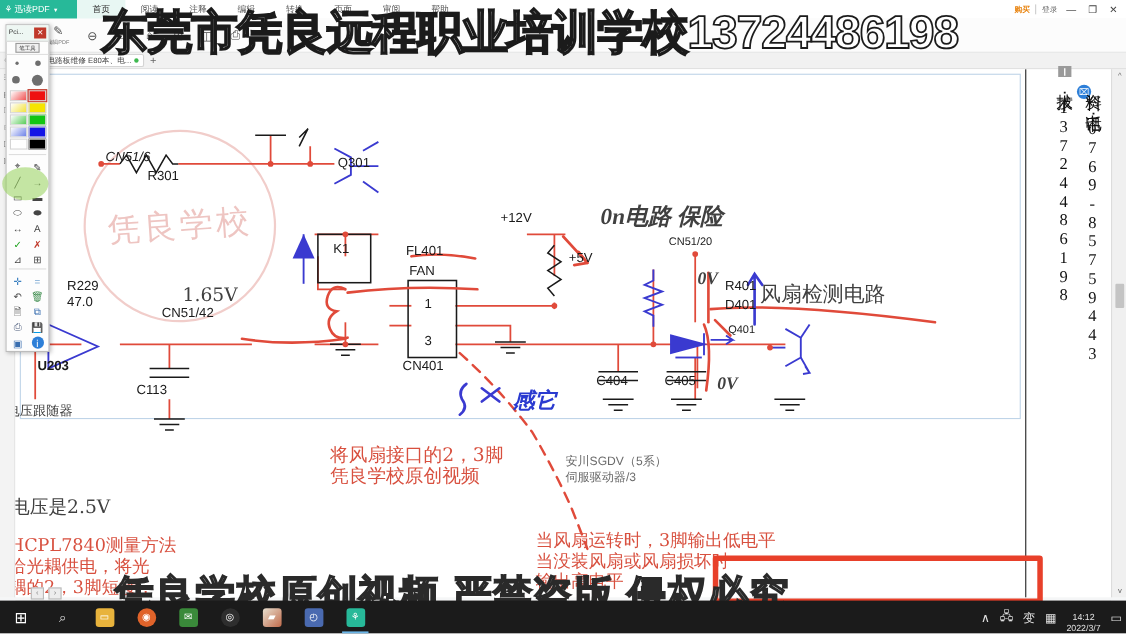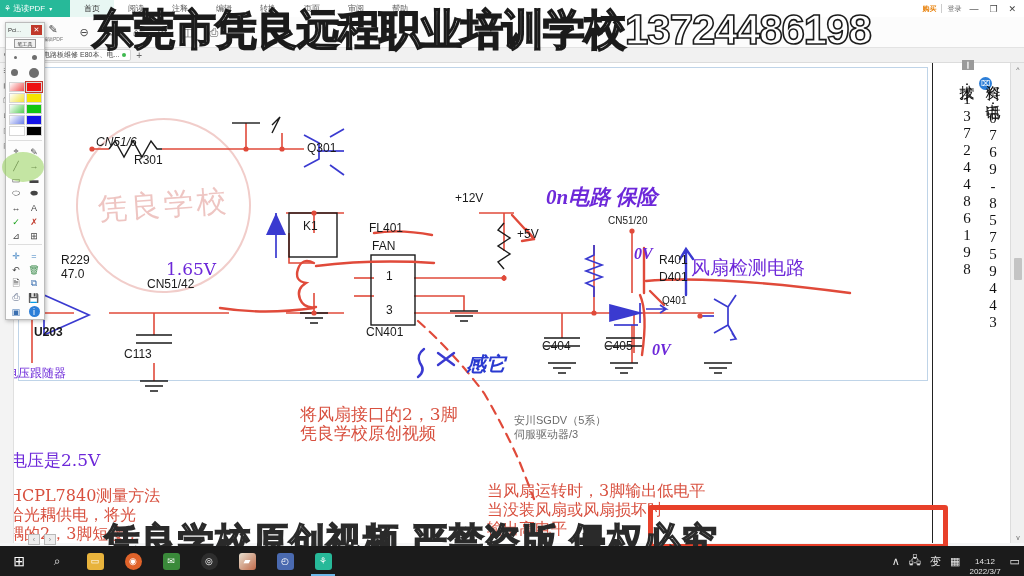--- a/index.html
+++ b/index.html
@@ -135,21 +135,21 @@
   .circuit { position:absolute; inset:0; }
 
   
   .sch {
     position:absolute; font-family:"Liberation Sans", sans-serif;
     color:#1a1a1a; font-size:12px; white-space:nowrap;
   }
   .sch.sm { font-size:10px; }
   
   .ann {
-    position:absolute; color:#6d28d9; white-space:nowrap;
+    position:absolute; color:#404040; white-space:nowrap;
     font-family:"DejaVu Serif", serif;
   }
   .ann.hand { font-family:"Liberation Serif", serif; font-style:italic; font-weight:bold; }
   .note { position:absolute; color:#d8503f; font-size:15px; line-height:19px;
           font-family:"DejaVu Serif", serif; white-space:pre; }
   .graytext { position:absolute; color:#6b6b6b; font-size:11px; line-height:14px;
               white-space:pre; font-family:"Liberation Sans", sans-serif; }
 
   
   .rightpanel {

